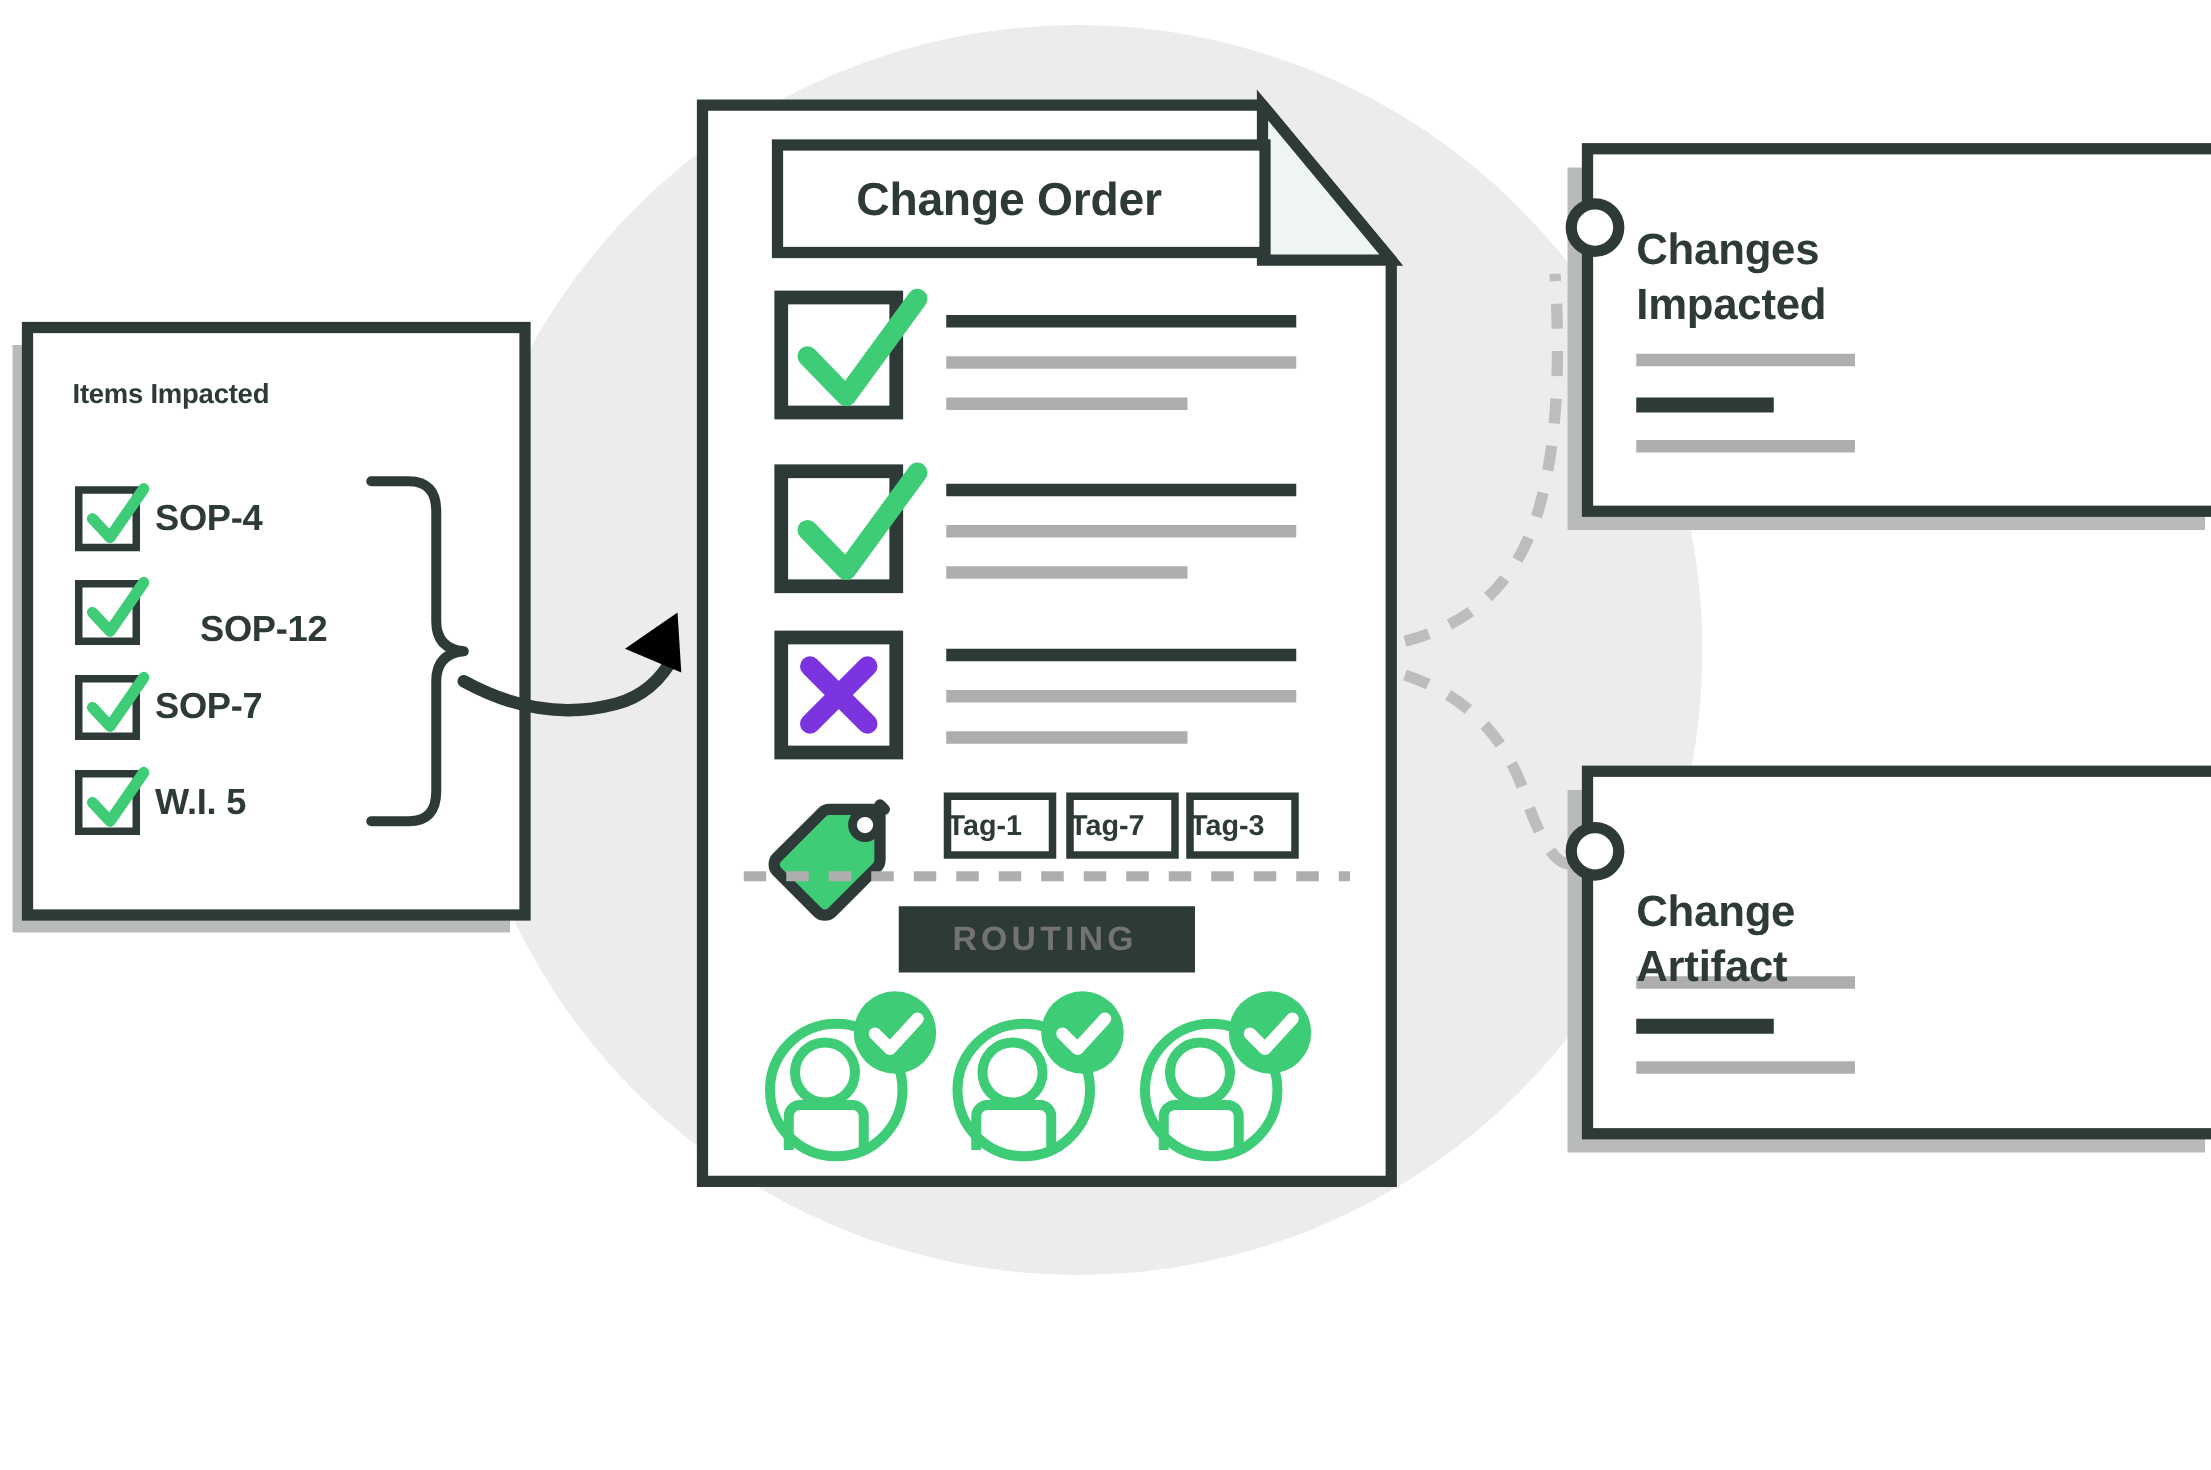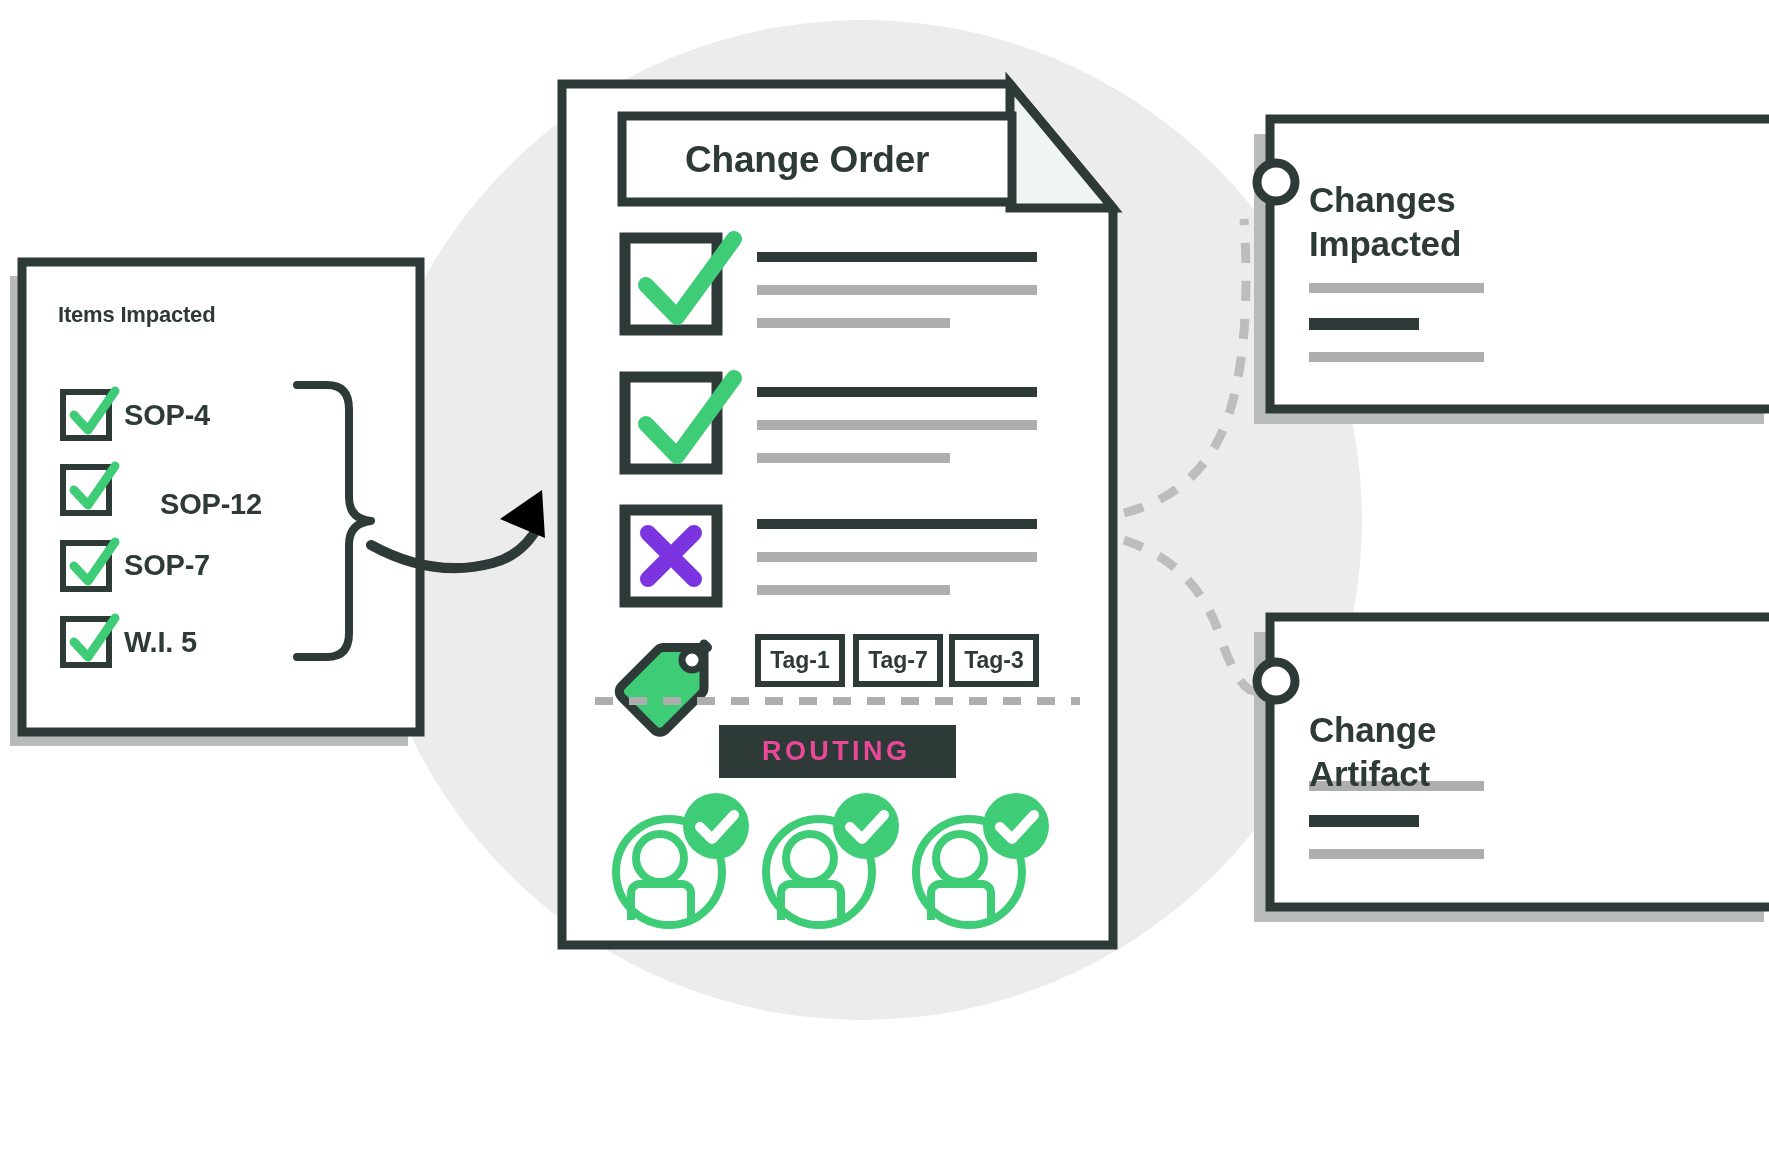--- a/index.html
+++ b/index.html
@@ -5,23 +5,23 @@
   html,body{margin:0;padding:0;background:#ffffff;}
   body{width:1769px;height:1176px;overflow:hidden;
        font-family:"Liberation Sans","DejaVu Sans",sans-serif;}
   #stage{position:relative;width:1769px;height:1176px;}
   #art{position:absolute;left:0;top:0;}
   .lbl{position:absolute;color:#2e3a38;font-weight:bold;letter-spacing:-0.2px;}
   #items-title{left:58px;top:302px;font-size:22px;}
   .item-label{font-size:29px;left:124px;}
   #il0{top:399px;} #il1{top:488px;margin-left:36px;} #il2{top:549px;} #il3{top:626px;}
   #doc-title{left:685px;top:139px;font-size:37px;}
-  .tag-label{position:absolute;font-size:23px;font-weight:bold;color:#2e3a38;text-align:center;width:84px;}
+  .tag-label{position:absolute;font-size:23px;font-weight:bold;color:#2e3a38;width:84px;}
   #tg0{left:758px;top:647px;} #tg1{left:856px;top:647px;} #tg2{left:952px;top:647px;}
-  #routing-label{left:762px;top:736px;font-size:27px;color:#ec4899;letter-spacing:3.4px;}
+  #routing-label{left:762px;top:736px;font-size:27px;color:#737373;letter-spacing:3.4px;}
   .card-title{font-size:35px;line-height:44px;}
   #cardA-title{left:1309px;top:178px;}
   #cardB-title{left:1309px;top:660px;margin-top:48px;}
 </style>
 </head>
 <body>
 
 <div id="stage">
 
 <svg id="art" width="1769" height="1176" viewBox="0 0 1769 1176">

